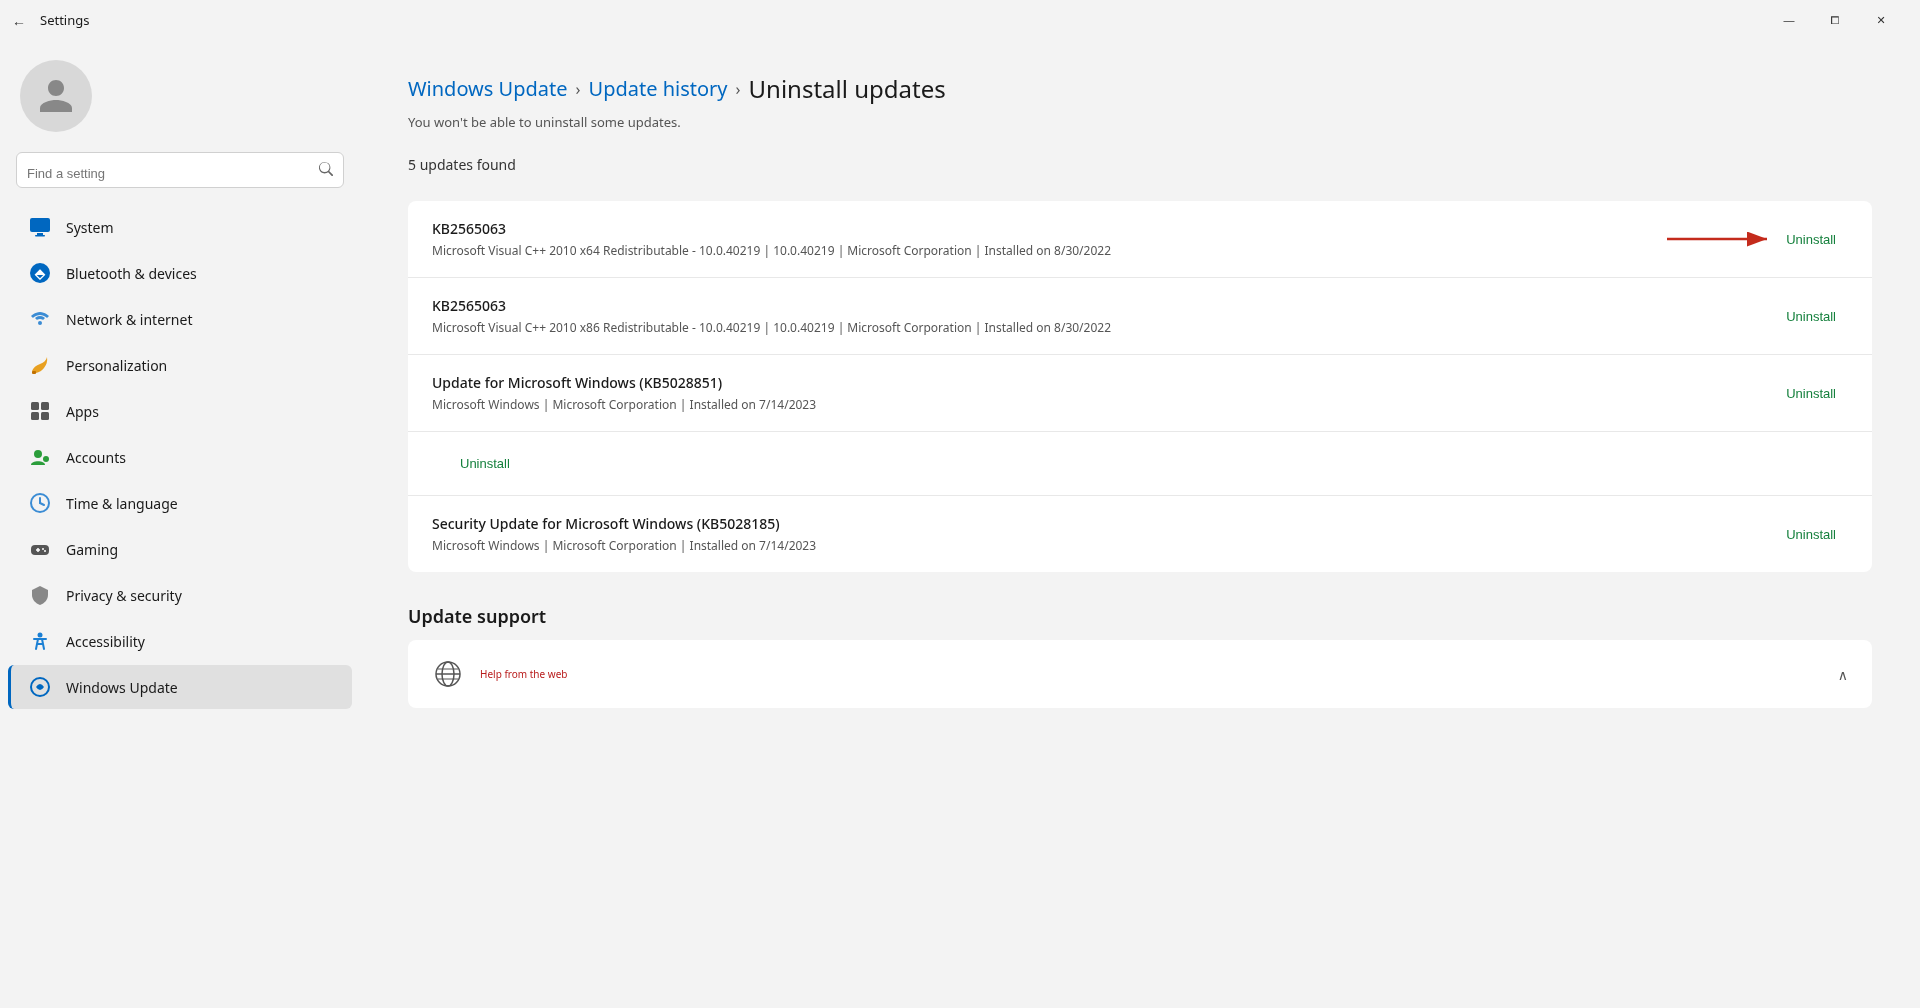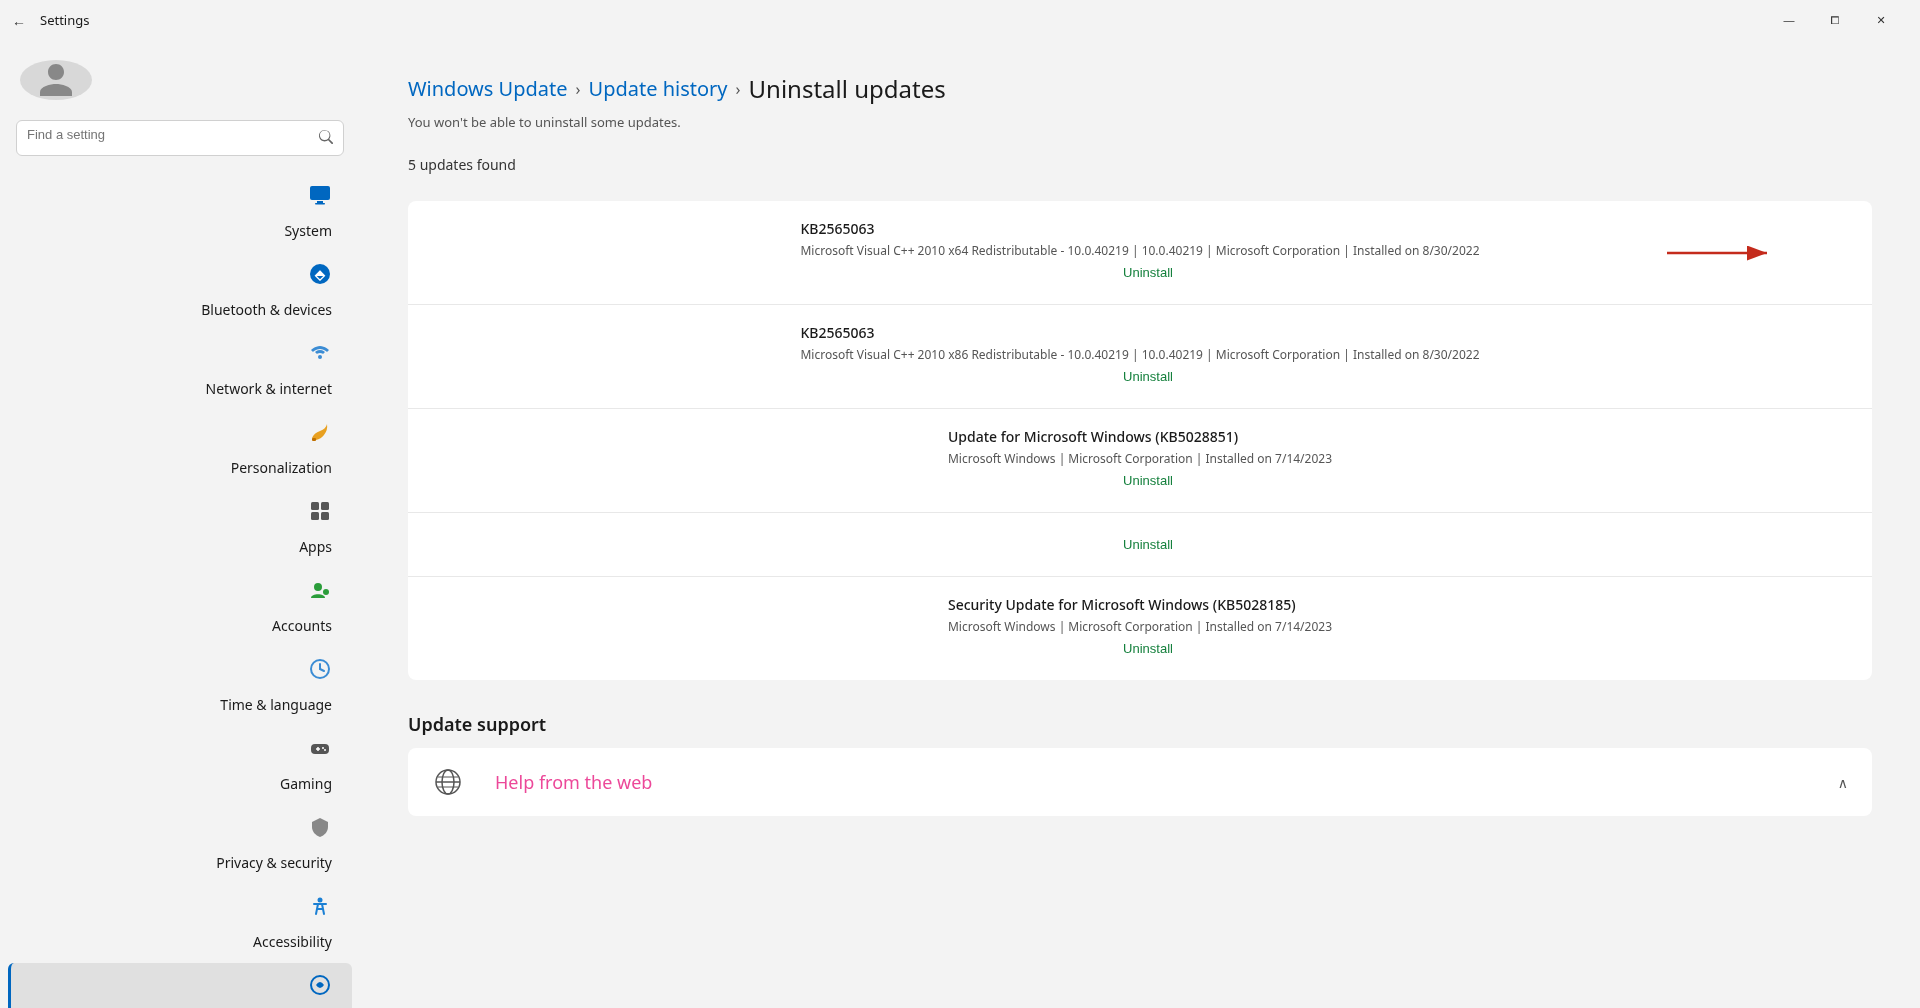--- a/index.html
+++ b/index.html
@@ -78,21 +78,21 @@
       margin: 8px 20px 20px 20px;
     }
     .user-avatar svg {
       width: 40px;
       height: 40px;
       fill: #888;
     }
     .search-box {
       margin: 0 16px 16px 16px;
       display: flex;
-      align-items: flex-start;
+      align-items: flex-end;
       background: white;
       border: 1px solid #d0d0d0;
       border-radius: 6px;
       padding: 6px 10px;
       gap: 4px;
     }
     .search-box input {
       border: none;
       outline: none;
       font-size: 13px;
@@ -100,29 +100,28 @@
       flex: 1;
       color: #555;
     }
     .search-icon svg {
       width: 14px;
       height: 14px;
       fill: #666;
     }
     .nav-item {
       display: flex;
-      align-items: flex-end;
+      align-items: center;
       gap: 14px;
       padding: 10px 20px;
       cursor: pointer;
       border-radius: 6px;
       margin: 1px 8px;
       font-size: 14px;
       color: #1a1a1a;
-      flex-direction: column;
     }
     .nav-item.active {
       background: rgba(0,0,0,0.08);
       border-left: 3px solid #0067c0;
       padding-left: 17px;
     }
     .nav-icon {
       width: 24px;
       height: 24px;
       display: flex;
@@ -181,21 +180,20 @@
       overflow: hidden;
       margin-bottom: 32px;
     }
     .update-item {
       display: flex;
       align-items: center;
       justify-content: space-between;
       padding: 18px 24px;
       border-bottom: 1px solid #e8e8e8;
       position: relative;
-      flex-direction: column;
     }
     .update-item:last-child { border-bottom: none; justify-content: flex-end; }
     .update-info { flex: 1; }
     .update-name {
       font-size: 14px;
       font-weight: 500;
       color: #1a1a1a;
       margin-bottom: 4px;
     }
     .update-details {
@@ -236,23 +234,22 @@
       gap: 16px;
     }
     .support-icon {
       width: 32px;
       height: 32px;
       display: flex;
       align-items: center;
       justify-content: center;
     }
     .support-label {
-      font-size: 18px;
-      color: #ec4899;
-      margin-left: 15px;
+      font-size: 10px;
+      color: #b91c1c;
     }
     .chevron-icon {
       font-size: 14px;
       color: #555;
     }
   </style>
 </head>
 <body>
 
 <div class="title-bar">

